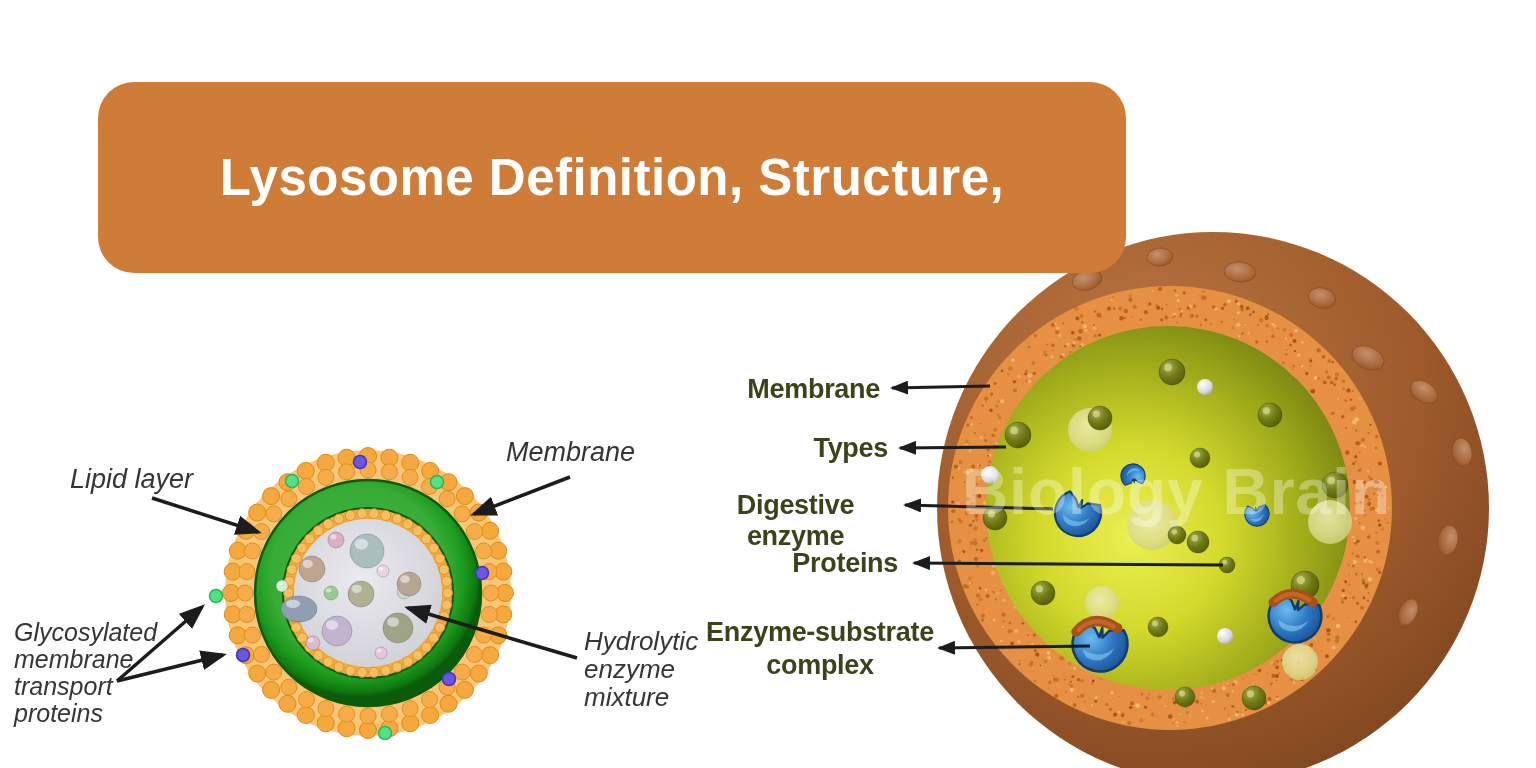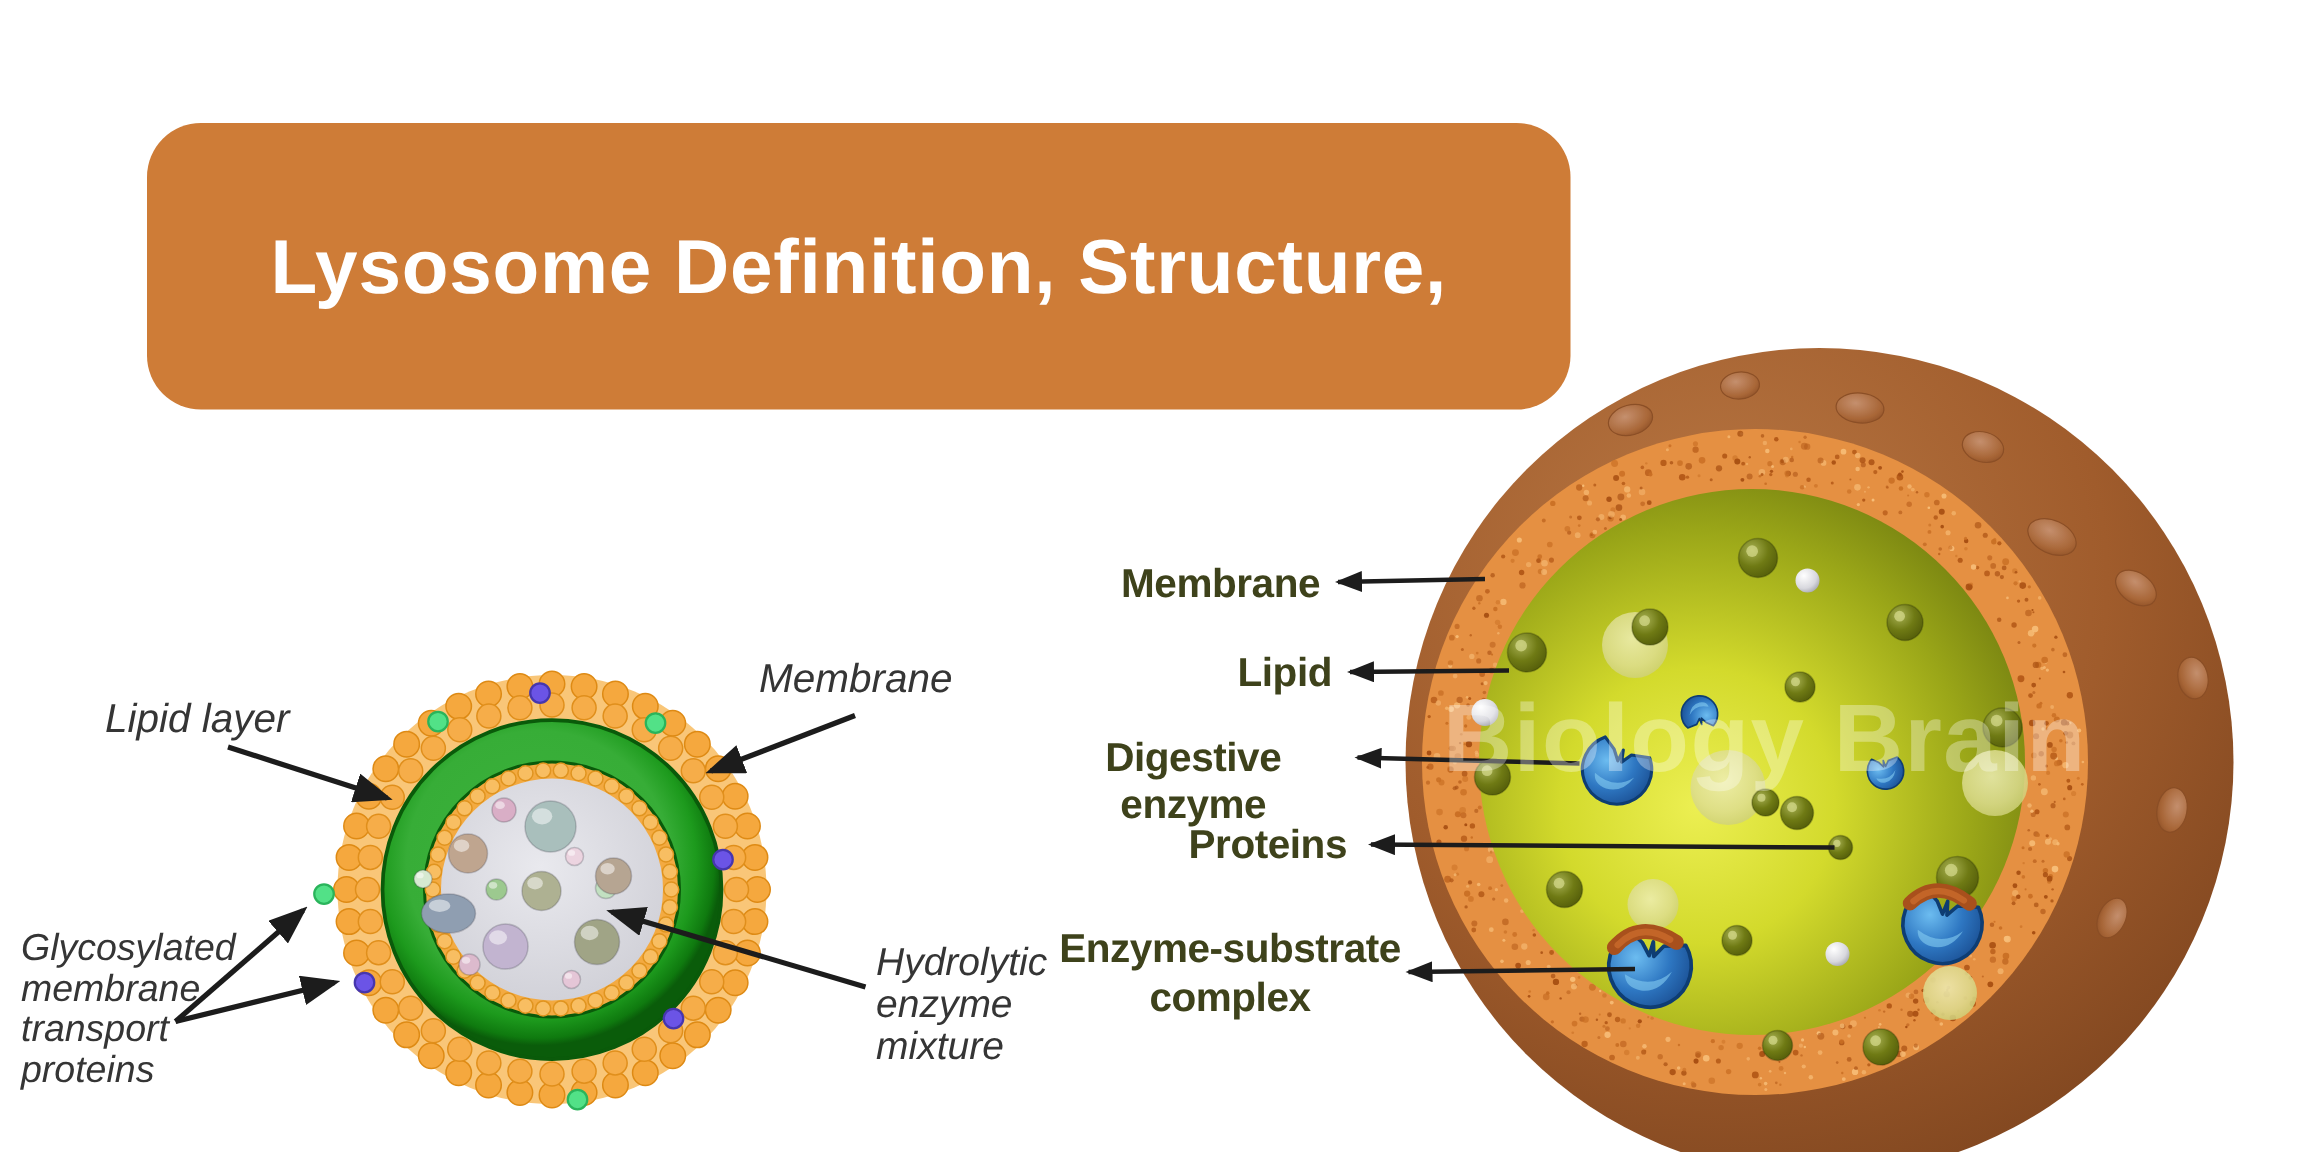--- a/index.html
+++ b/index.html
@@ -1,19 +1,19 @@
 <!DOCTYPE html>
 <html><head>
 <meta charset="utf-8">
 <style>
   html,body{margin:0;padding:0;background:#ffffff;}
   #stage{position:relative;width:1536px;height:768px;overflow:hidden;background:#ffffff;
          font-family:"Liberation Sans",sans-serif;}
   #diagram-svg{position:absolute;left:0;top:0;z-index:1;}
-  .banner{position:absolute;left:98px;top:82px;width:949px;height:191px;border-radius:36px;
+  .banner{position:absolute;left:98px;top:82px;width:1028px;height:191px;border-radius:36px;
           background:#ce7c37;z-index:4;display:flex;flex-direction:column;justify-content:center;
           align-items:center;text-align:center;}
   .banner span{color:#ffffff;font-weight:800;font-size:51px;line-height:63px;letter-spacing:0.5px;}
   .lbl{position:absolute;z-index:3;white-space:pre-line;}
   .lbl-left{font-style:italic;color:#353535;}
   .lbl-right{font-weight:bold;color:#3e421b;letter-spacing:-0.3px;}
   #lbl-lipid{left:70px;top:464px;font-size:27px;font-style:italic;}
   #lbl-membrane-l{left:506px;top:437px;font-size:27px;}
   #lbl-glyco{left:14px;top:619px;font-size:25px;line-height:27px;}
   #lbl-hydro{left:584px;top:627px;font-size:26px;line-height:28px;}
@@ -984,18 +984,18 @@
   <div class="lbl lbl-left" id="lbl-membrane-l">Membrane</div>
   <div class="lbl lbl-left" id="lbl-hydro">Hydrolytic
 enzyme
 mixture</div>
   <div class="lbl lbl-left" id="lbl-glyco">Glycosylated
 membrane
 transport
 proteins</div>
 
   <div class="lbl lbl-right" id="lbl-membrane-r">Membrane</div>
-  <div class="lbl lbl-right" id="lbl-lumen">Lipid</div>
+  <div class="lbl lbl-right" id="lbl-lumen">Types</div>
   <div class="lbl lbl-right" id="lbl-digestive">Digestive enzyme</div>
   <div class="lbl lbl-right" id="lbl-proteins">Proteins</div>
   <div class="lbl lbl-right" id="lbl-complex">Enzyme-substrate
 complex</div>
 </div>
 
 </body></html>

